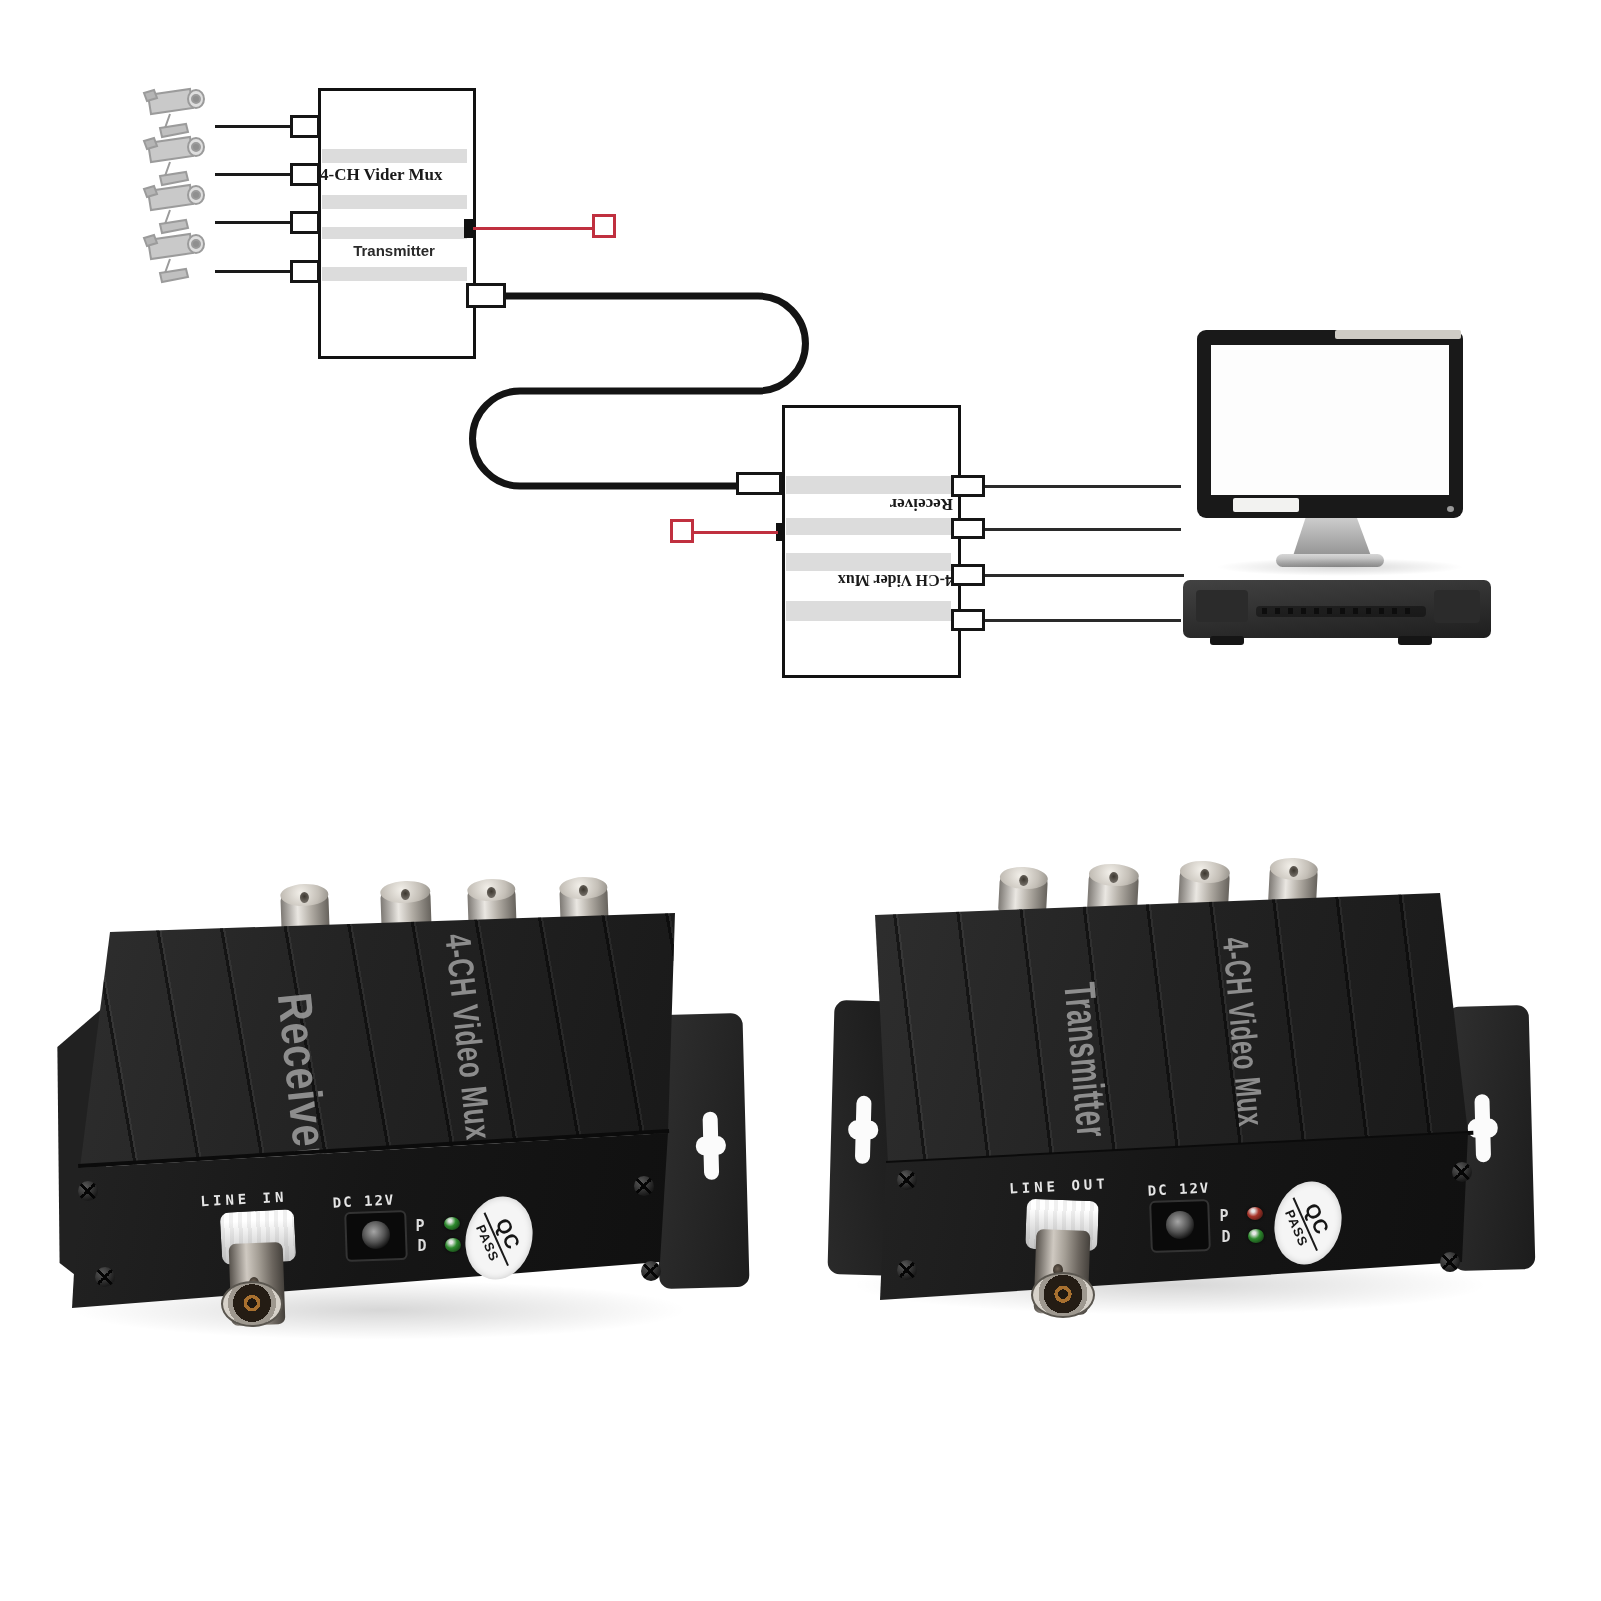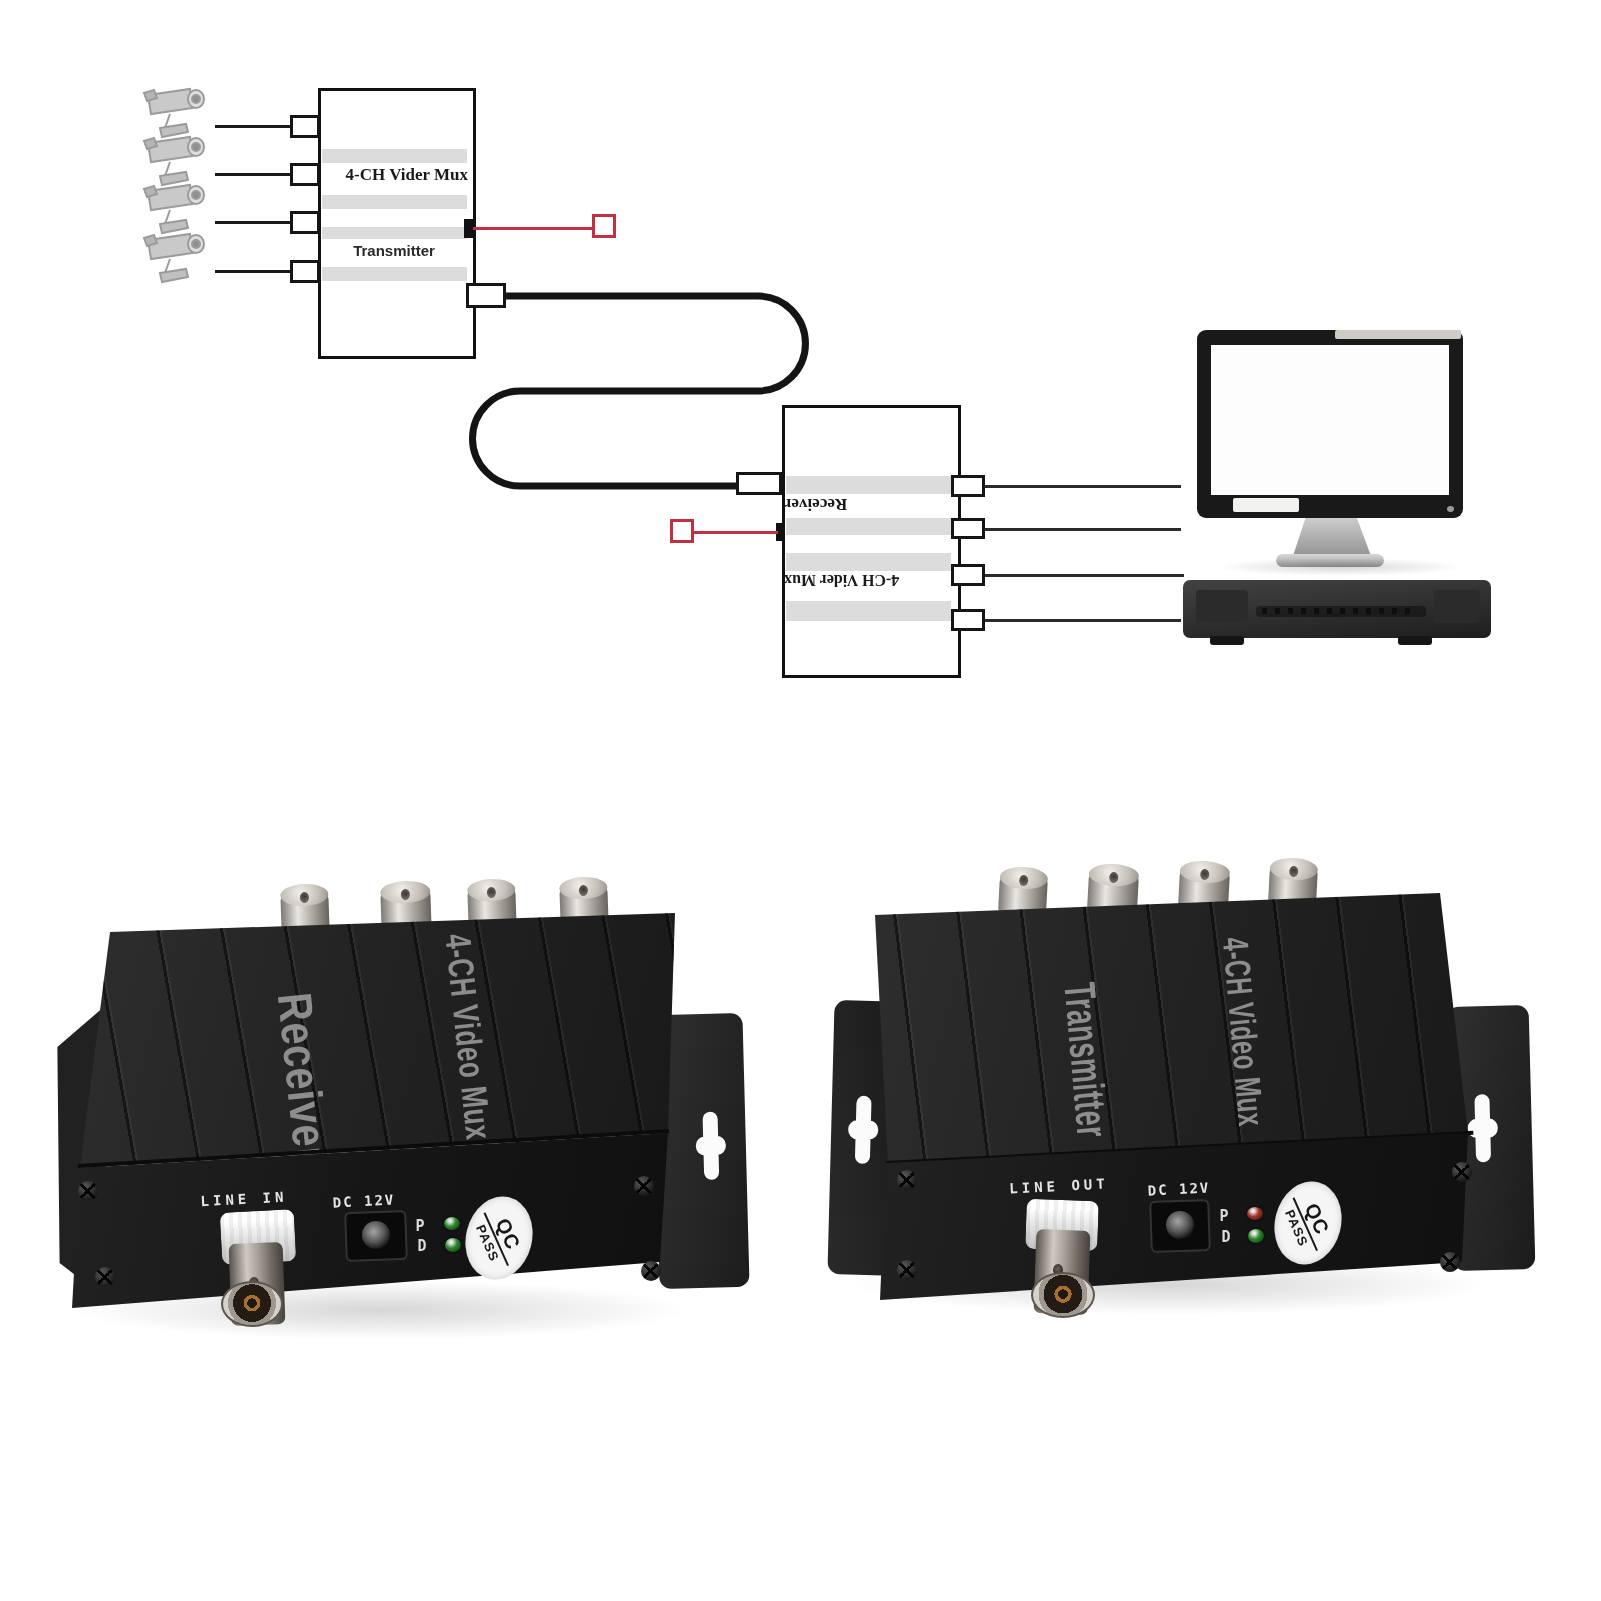--- a/index.html
+++ b/index.html
@@ -8,21 +8,21 @@
   .abs{position:absolute;}
   
   .wire{position:absolute;background:#1a1a1a;height:3px;}
   .thinwire{position:absolute;background:#2a2a2a;height:3px;}
   .dbox{position:absolute;background:#ffffff;border:3px solid #111;}
   .stripe{position:absolute;background:#dcdcdc;}
   .conn{position:absolute;background:#ffffff;border:3px solid #151515;box-sizing:border-box;}
   .nub{position:absolute;background:#111;}
   .redline{position:absolute;height:3px;background:var(--accent,#c0303f);}
   .redbox{position:absolute;border:3px solid var(--accent,#c0303f);background:#fff;box-sizing:border-box;}
-  .boxtitle{position:absolute;text-align:right;font:700 17px "Liberation Serif",serif;color:#1a1a1a;}
+  .boxtitle{position:absolute;text-align:left;font:700 17px "Liberation Serif",serif;color:#1a1a1a;}
   .boxsub{position:absolute;text-align:center;font:700 15px "Liberation Sans",sans-serif;color:#2a2a2a;}
   .flip{transform:rotate(180deg);}
   
   .mon-frame{position:absolute;background:#191919;border-radius:9px;}
   .mon-screen{position:absolute;background:#fdfdfd;}
   .mon-strip{position:absolute;background:#cfccc5;border-radius:2px;}
   .mon-bar{position:absolute;background:#f2f2f0;border-radius:2px;}
   .mon-dot{position:absolute;background:#999;border-radius:50%;}
   .mon-neck{position:absolute;background:linear-gradient(180deg,#cccccc,#939393);
             clip-path:polygon(16% 0,82% 0,100% 100%,0 100%);}

